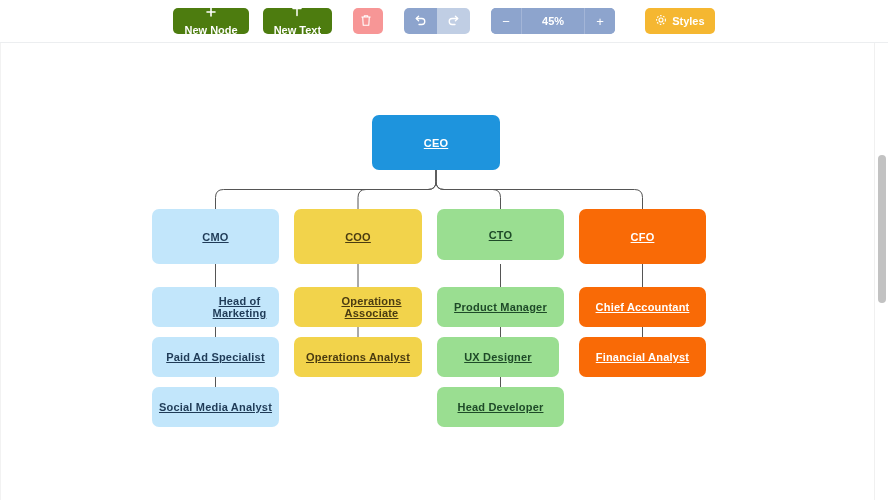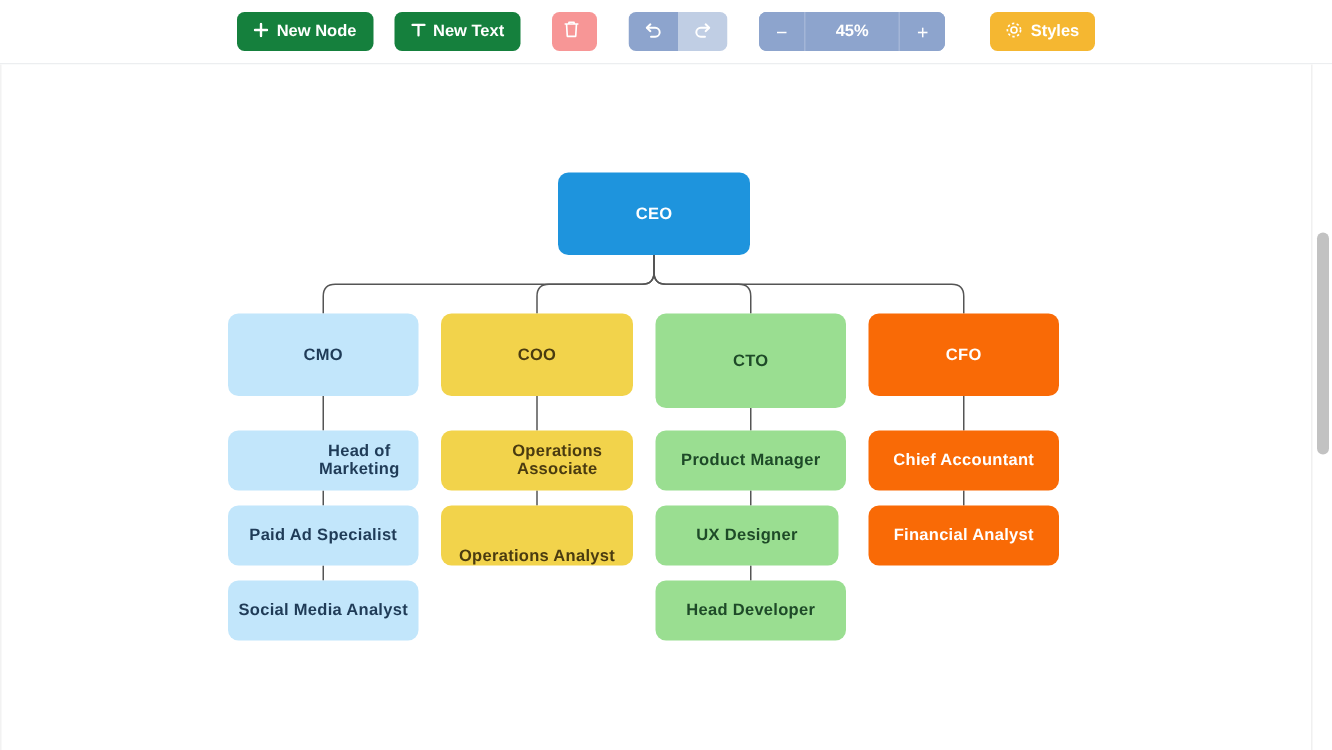--- a/index.html
+++ b/index.html
@@ -44,21 +44,21 @@
     justify-content: center;
     gap: 5px;
     font-family: "Liberation Sans", sans-serif;
     font-size: 11px;
     font-weight: bold;
     color: #ffffff;
     cursor: pointer;
     padding: 0 11px;
     white-space: nowrap;
   }
-  .btn-green { background: #15803d; }
+  .btn-green { background: #4d7c0f; flex-direction: column; }
   .btn-delete {
     background: #f79696;
     width: 30px;
     padding: 0;
   }
   .btn-styles { background: #f5b731; padding: 0 10px; }
 
   .undo-redo {
     display: flex;
     border-radius: 5px;
@@ -134,20 +134,21 @@
     border-radius: 7px;
     display: flex;
     align-items: center;
     justify-content: center;
     font-size: 11px;
     font-weight: bold;
     text-align: center;
     cursor: pointer;
     user-select: none;
     letter-spacing: 0.2px;
+    text-decoration: underline;
   }
 
   
   .scrollbar-track {
     position: absolute;
     top: 43px;
     right: 0;
     width: 14px;
     height: 457px;
     background: #ffffff;
@@ -265,42 +266,42 @@
       </svg>
   <div class="node" style="left: 371px; top: 72px; width: 128px; height: 55px; background: rgb(30, 148, 221); color: rgb(255, 255, 255);">
         <span>CEO</span>
       </div>
       <div class="node" style="left: 151px; top: 166px; width: 127px; height: 55px; background: rgb(194, 230, 251); color: rgb(31, 59, 87);">
         <span>CMO</span>
       </div>
       <div class="node" style="left: 293px; top: 166px; width: 128px; height: 55px; background: rgb(242, 211, 75); color: rgb(74, 59, 16);">
         <span>COO</span>
       </div>
-      <div class="node" style="left: 436px; top: 166px; width: 127px; height: 63px; background: rgb(154, 222, 145); color: rgb(30, 74, 40);">
+      <div class="node" style="left: 436px; top: 166px; width: 127px; height: 51px; background: rgb(154, 222, 145); color: rgb(30, 74, 40);">
         <span>CTO</span>
       </div>
       <div class="node" style="left: 578px; top: 166px; width: 127px; height: 55px; background: rgb(249, 106, 6); color: rgb(255, 255, 255);">
         <span>CFO</span>
       </div>
       <div class="node" style="left: 151px; top: 244px; width: 127px; height: 40px; background: rgb(194, 230, 251); color: rgb(31, 59, 87); padding-left: 48px;">
         <span>Head of Marketing</span>
       </div>
       <div class="node" style="left: 293px; top: 244px; width: 128px; height: 40px; background: rgb(242, 211, 75); color: rgb(74, 59, 16); padding-left: 27px;">
         <span>Operations Associate</span>
       </div>
       <div class="node" style="left: 436px; top: 244px; width: 127px; height: 40px; background: rgb(154, 222, 145); color: rgb(30, 74, 40);">
         <span>Product Manager</span>
       </div>
       <div class="node" style="left: 578px; top: 244px; width: 127px; height: 40px; background: rgb(249, 106, 6); color: rgb(255, 255, 255);">
         <span>Chief Accountant</span>
       </div>
       <div class="node" style="left: 151px; top: 294px; width: 127px; height: 40px; background: rgb(194, 230, 251); color: rgb(31, 59, 87);">
         <span>Paid Ad Specialist</span>
       </div>
-      <div class="node" style="left: 293px; top: 294px; width: 128px; height: 40px; background: rgb(242, 211, 75); color: rgb(74, 59, 16); align-items: flex-end;">
+      <div class="node" style="left: 293px; top: 294px; width: 128px; height: 40px; background: rgb(242, 211, 75); color: rgb(74, 59, 16);">
         <span>Operations Analyst</span>
       </div>
       <div class="node" style="left: 436px; top: 294px; width: 122px; height: 40px; background: rgb(154, 222, 145); color: rgb(30, 74, 40);">
         <span>UX Designer</span>
       </div>
       <div class="node" style="left: 578px; top: 294px; width: 127px; height: 40px; background: rgb(249, 106, 6); color: rgb(255, 255, 255);">
         <span>Financial Analyst</span>
       </div>
       <div class="node" style="left: 151px; top: 344px; width: 127px; height: 40px; background: rgb(194, 230, 251); color: rgb(31, 59, 87);">
         <span>Social Media Analyst</span>

